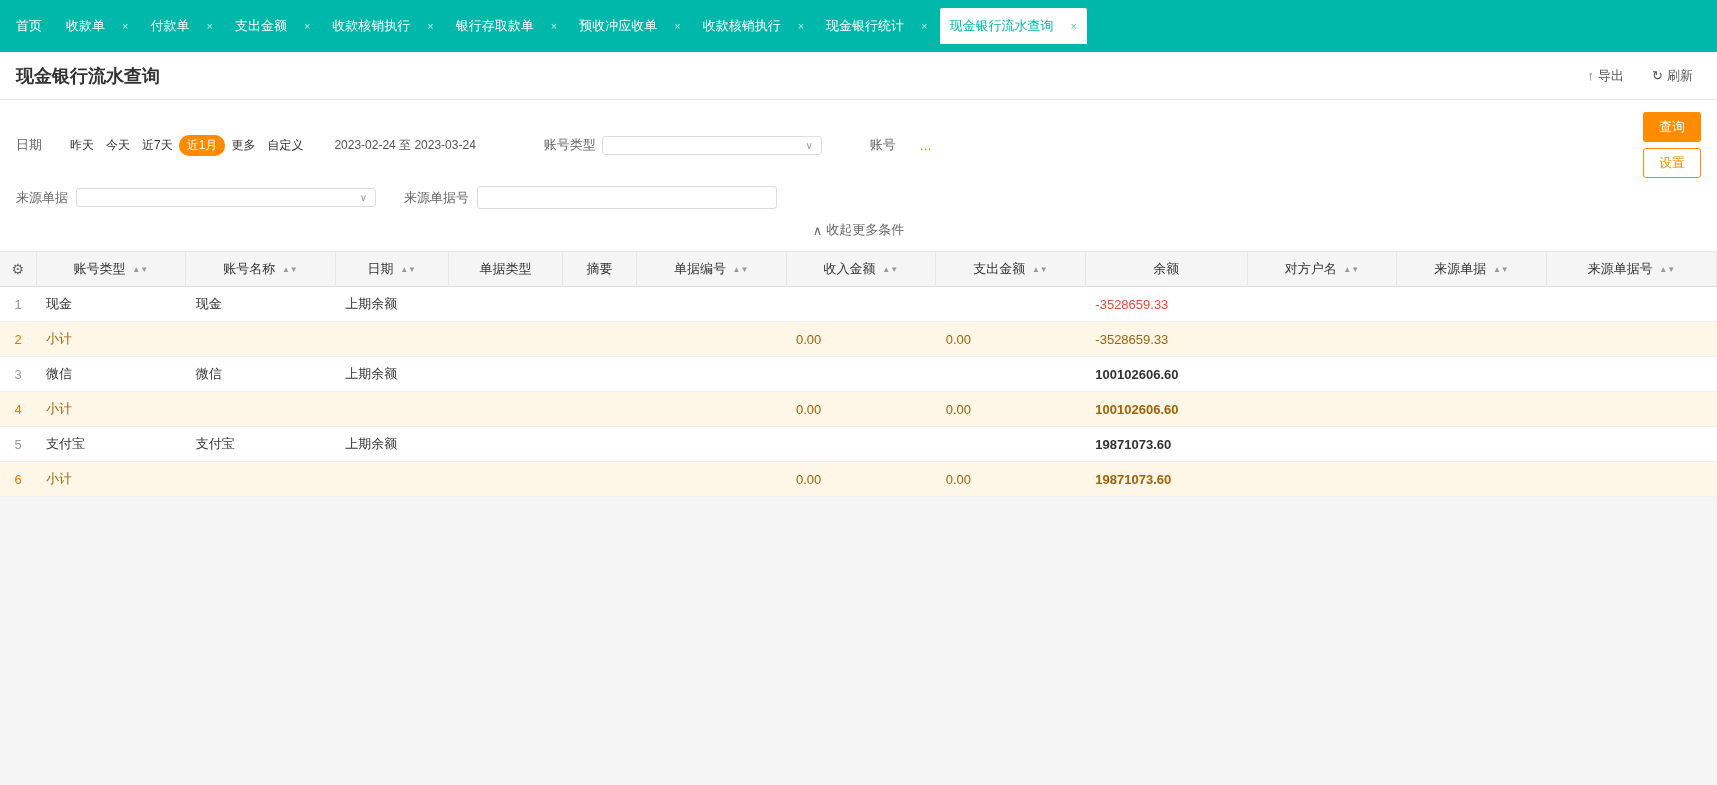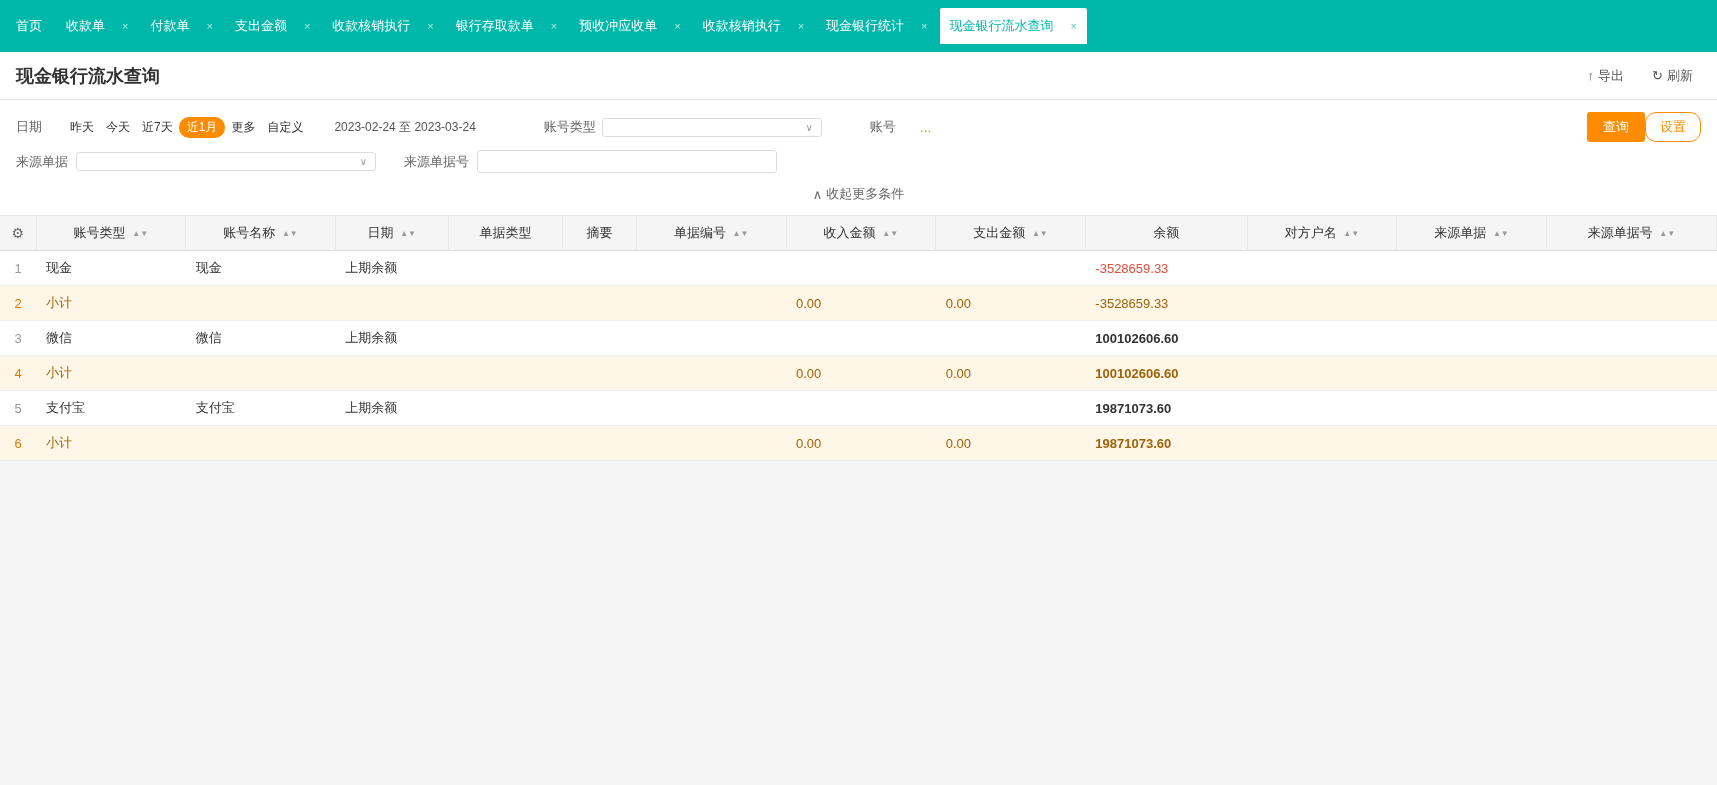--- a/index.html
+++ b/index.html
@@ -157,28 +157,29 @@
       border: none;
       border-radius: 3px;
       padding: 6px 16px;
       cursor: pointer;
       font-size: 13px;
     }
     .setting-btn {
       background: #fff;
       color: #ff8c00;
       border: 1px solid #ff8c00;
-      border-radius: 11px;
+      border-radius: 3px;
       padding: 5px 14px;
       cursor: pointer;
       font-size: 13px;
     }
     .action-col {
       display: flex;
-      flex-direction: row;
+      flex-direction: column;
+      gap: 6px;
       margin-left: auto;
     }
     .collapse-bar {
       display: flex;
       justify-content: center;
       align-items: center;
       padding: 4px 0;
       color: #666;
       cursor: pointer;
       font-size: 12px;

